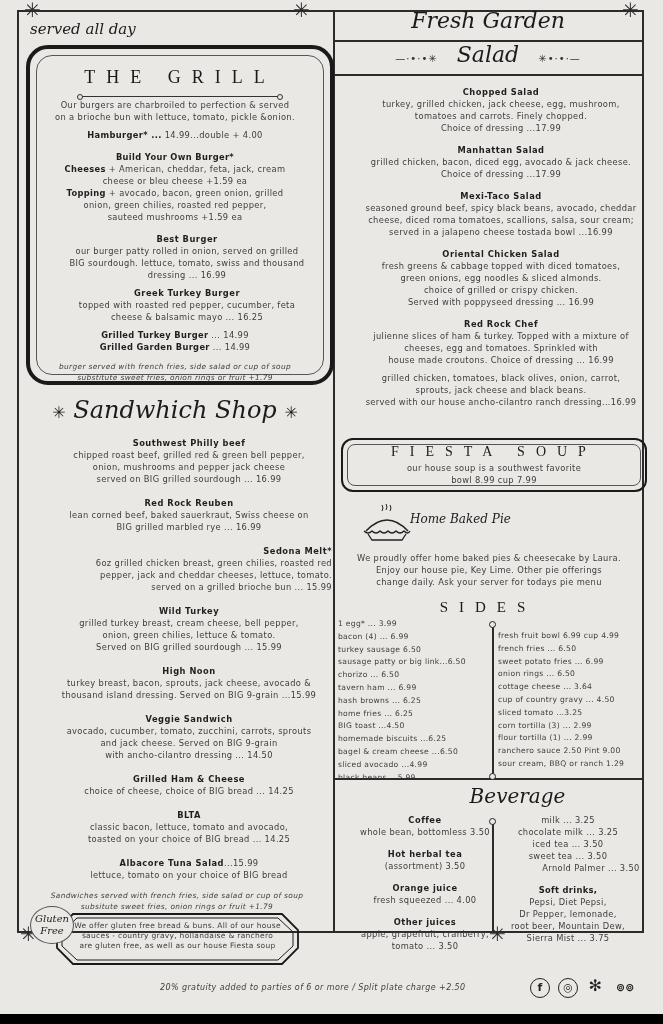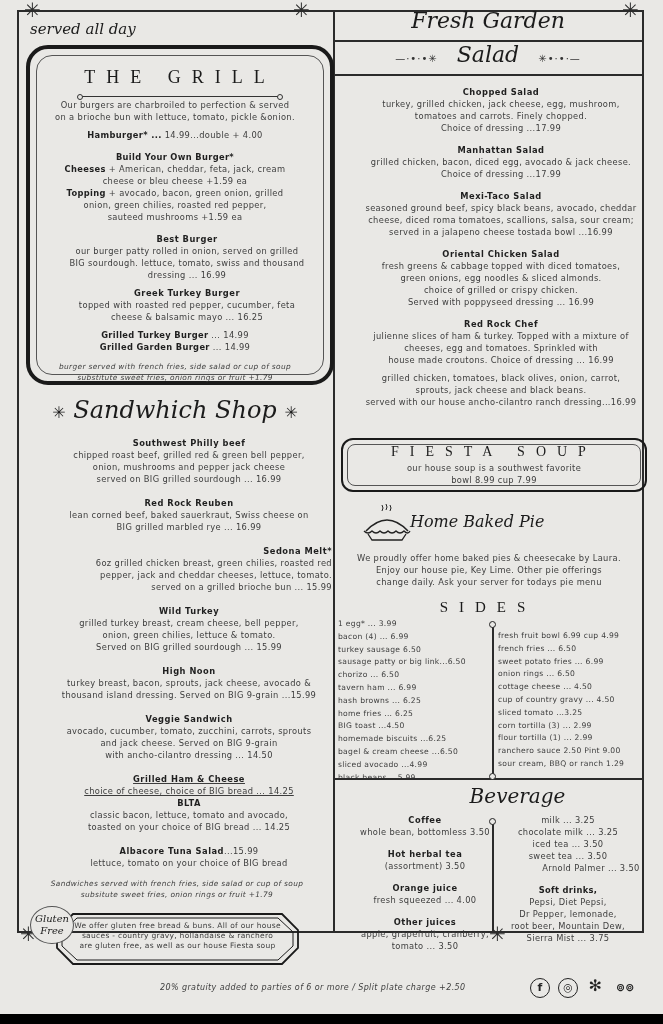--- a/index.html
+++ b/index.html
@@ -121,21 +121,21 @@
         <div class="name">High Noon</div>
         <div class="desc">turkey breast, bacon, sprouts, jack cheese, avocado &amp;
 thousand island dressing. Served on BIG 9-grain ...15.99</div>
       </div>
     <div class="item" style="margin-bottom:12px;">
         <div class="name">Veggie Sandwich</div>
         <div class="desc">avocado, cucumber, tomato, zucchini, carrots, sprouts
 and jack cheese. Served on BIG 9-grain
 with ancho-cilantro dressing ... 14.50</div>
       </div>
-    <div class="item" style="margin-bottom:0;text-decoration:underline;">
+    <div class="item" style="margin-bottom:12px;">
         <div class="name">Grilled Ham &amp; Cheese</div>
         <div class="desc">choice of cheese, choice of BIG bread ... 14.25</div>
       </div>
     <div class="item" style="margin-bottom:12px;">
         <div class="name">BLTA</div>
         <div class="desc">classic bacon, lettuce, tomato and avocado,
 toasted on your choice of BIG bread ... 14.25</div>
       </div>
     <div class="item" style="margin-bottom:10px;">
       <div><span class="name">Albacore Tuna Salad</span><span>...15.99</span></div>
@@ -213,21 +213,21 @@
   </div>
 
   <div class="abs" style="left:362px;top:503px;width:50px;height:40px;">
     <svg width="50" height="40" viewBox="0 0 50 40">
       <path d="M20 2 q2 3 0 6 M24 1 q2 3 0 6 M28 2 q2 3 0 6" stroke="#222" stroke-width="1" fill="none"></path>
       <path d="M4 28 Q25 6 46 28" stroke="#222" stroke-width="1.5" fill="none"></path>
       <path d="M2 28 q4 4 8 0 q4 4 8 0 q4 4 8 0 q4 4 8 0 q4 4 8 0 q4 4 6 0" stroke="#222" stroke-width="1.3" fill="none"></path>
       <path d="M6 31 L10 37 L40 37 L44 31" stroke="#222" stroke-width="1.3" fill="none"></path>
     </svg>
   </div>
-  <div class="abs script" style="left:410px;top:512px;font-size:16px;">Home Baked Pie</div>
+  <div class="abs script" style="left:410px;top:512px;font-size:12px;">Home Baked Pie</div>
   <div class="abs center txt" style="left:336px;width:306px;top:552px;white-space:pre-line;">We proudly offer home baked pies &amp; cheesecake by Laura.
 Enjoy our house pie, Key Lime. Other pie offerings
 change daily. Ask your server for todays pie menu</div>
 
   <div class="abs center serif-caps" style="left:334px;width:308px;top:599px;font-size:15px;">SIDES</div>
   <div class="vline" style="left:492px;top:626px;width:1.5px;height:148px;"></div>
   <div class="abs" style="left:489px;top:621px;width:5px;height:5px;border:1px solid #222;border-radius:50%;background:#e9e8e5;"></div>
   <div class="col-l">
     <div>1 egg* ... 3.99</div>
     <div>bacon (4) ... 6.99</div>
@@ -241,21 +241,21 @@
     <div>homemade biscuits ...6.25</div>
     <div>bagel &amp; cream cheese ...6.50</div>
     <div>sliced avocado ...4.99</div>
     <div>black beans ...5.99</div>
   </div>
   <div class="col-r">
     <div>fresh fruit bowl 6.99  cup 4.99</div>
     <div>french fries ... 6.50</div>
     <div>sweet potato fries ... 6.99</div>
     <div>onion rings ... 6.50</div>
-    <div>cottage cheese ... 4.50</div>
+    <div>cottage cheese ... 3.64</div>
     <div>cup of country gravy ... 4.50</div>
     <div>sliced tomato ...3.25</div>
     <div>corn tortilla (3) ... 2.99</div>
     <div>flour tortilla (1) ... 2.99</div>
     <div>ranchero sauce 2.50 Pint 9.00</div>
     <div>sour cream, BBQ or ranch 1.29</div>
   </div>
 
   <div class="hline" style="left:334px;top:778px;width:308px;height:1.5px;"></div>
   <div class="abs" style="left:489px;top:773px;width:5px;height:5px;border:1px solid #222;border-radius:50%;background:#e9e8e5;"></div>

